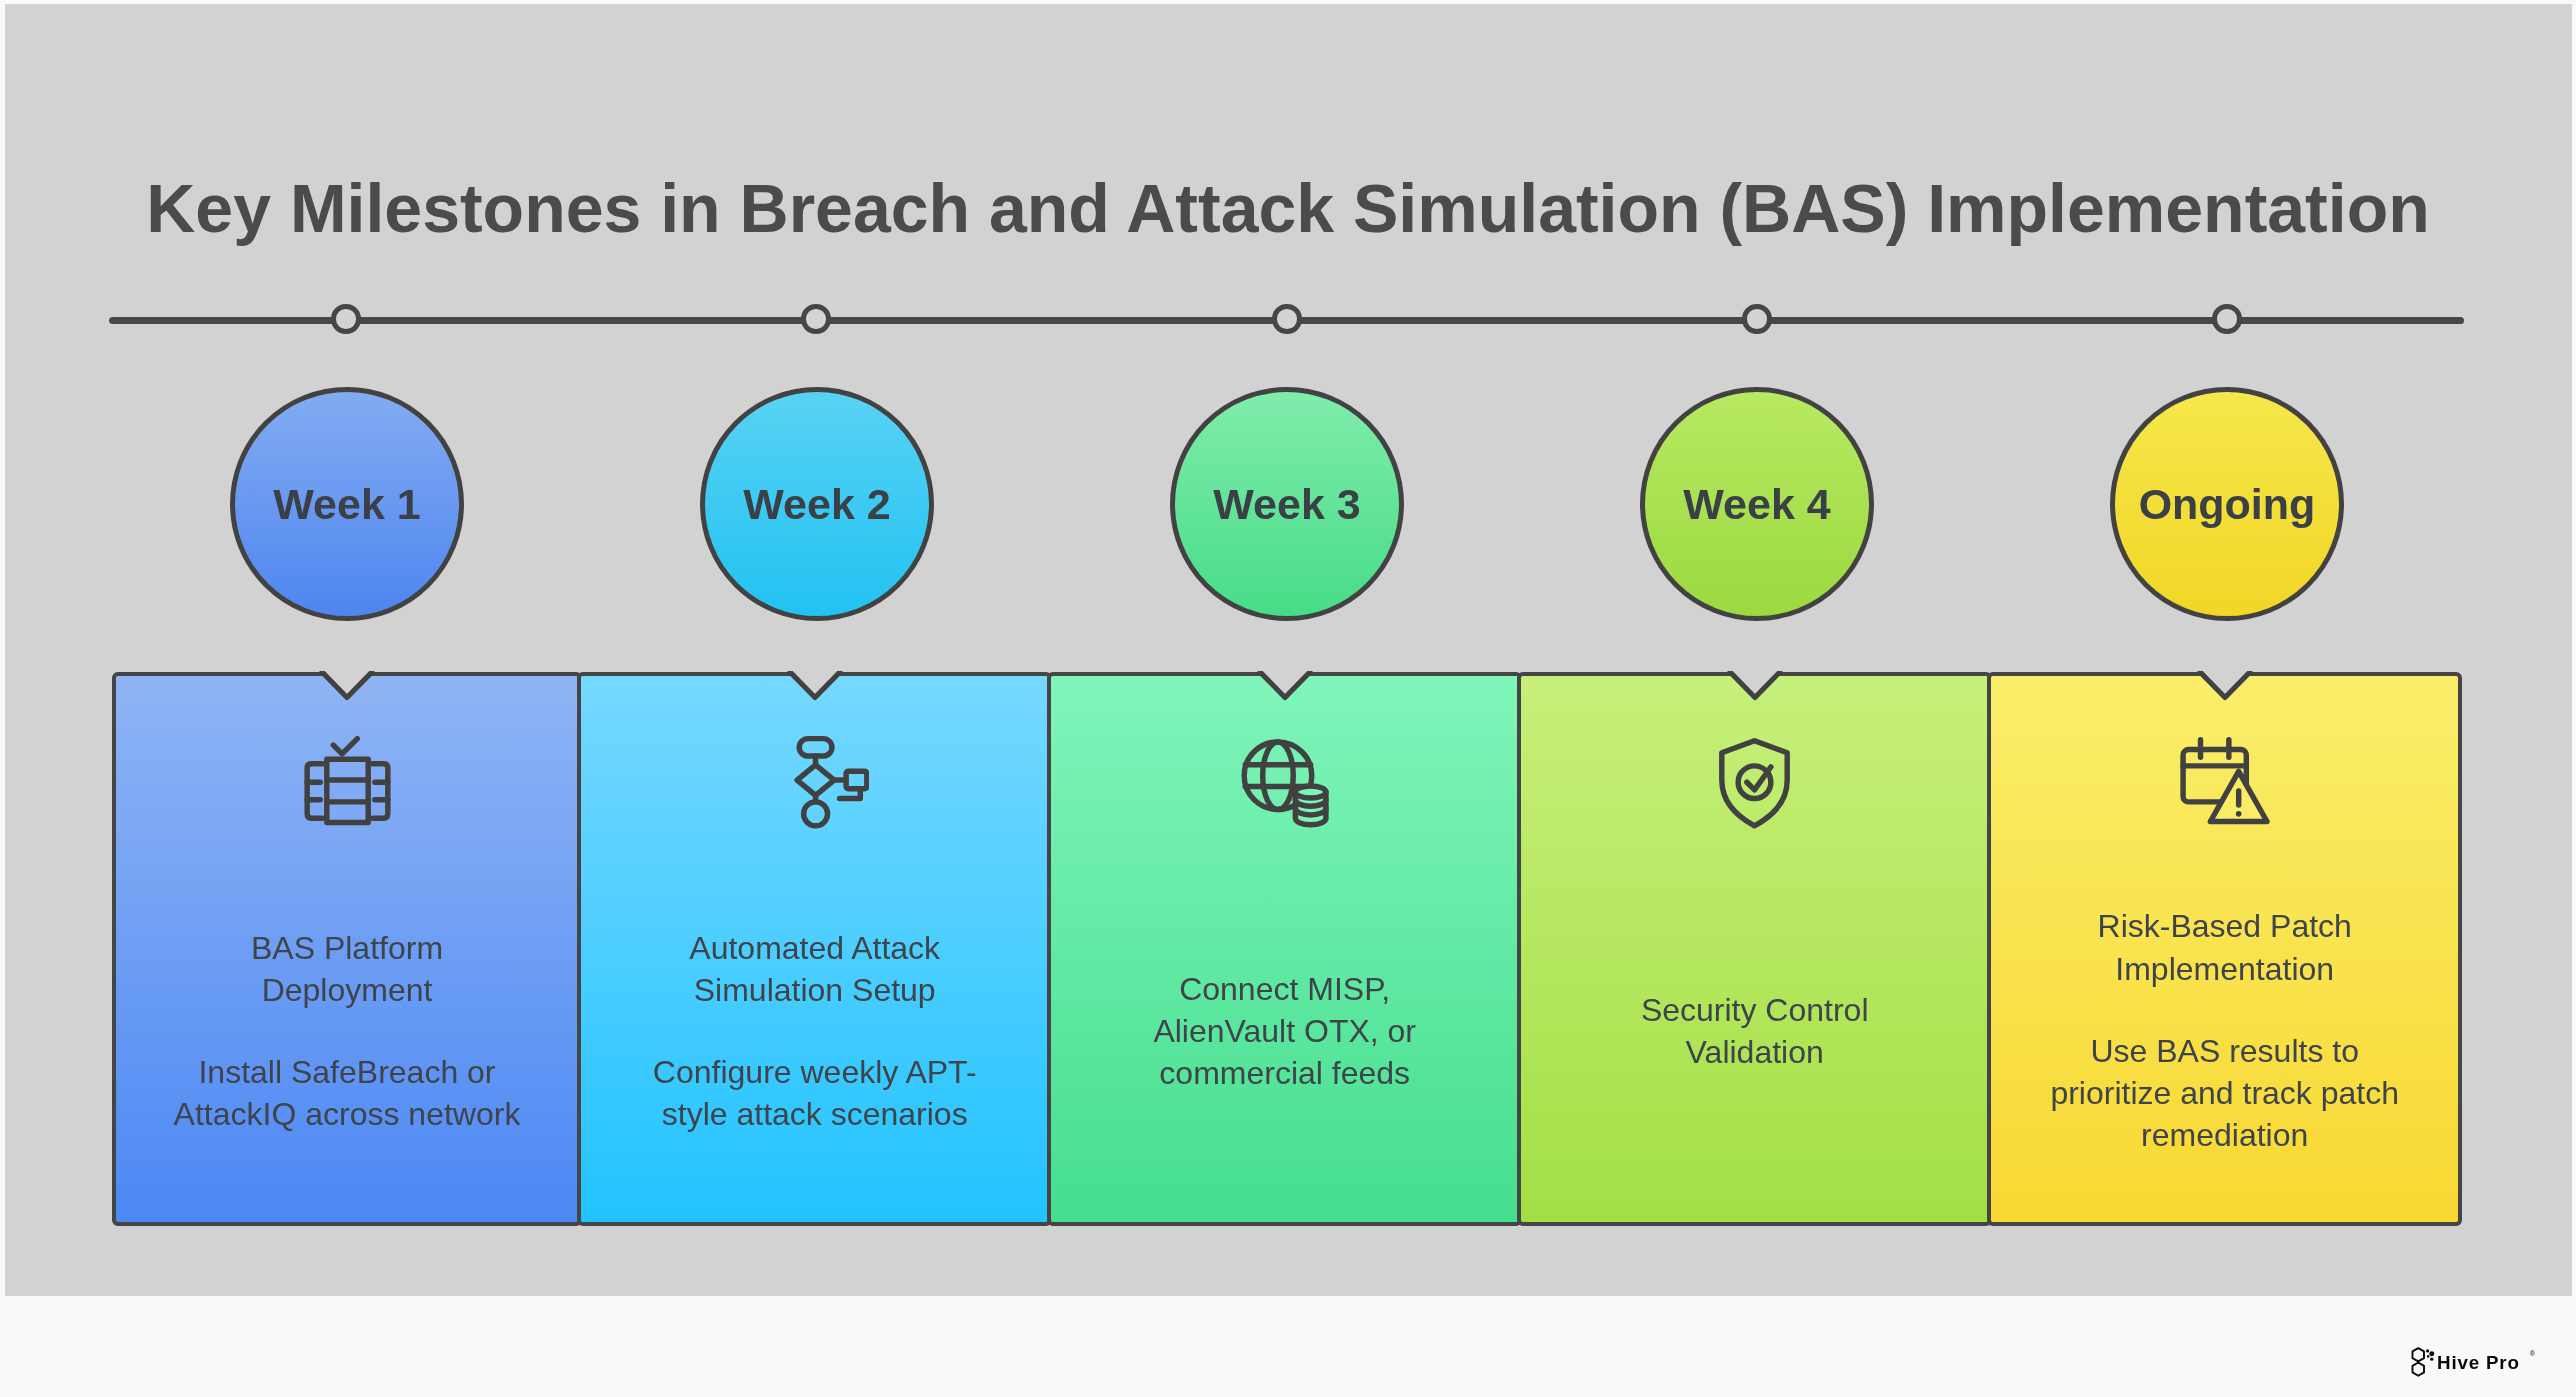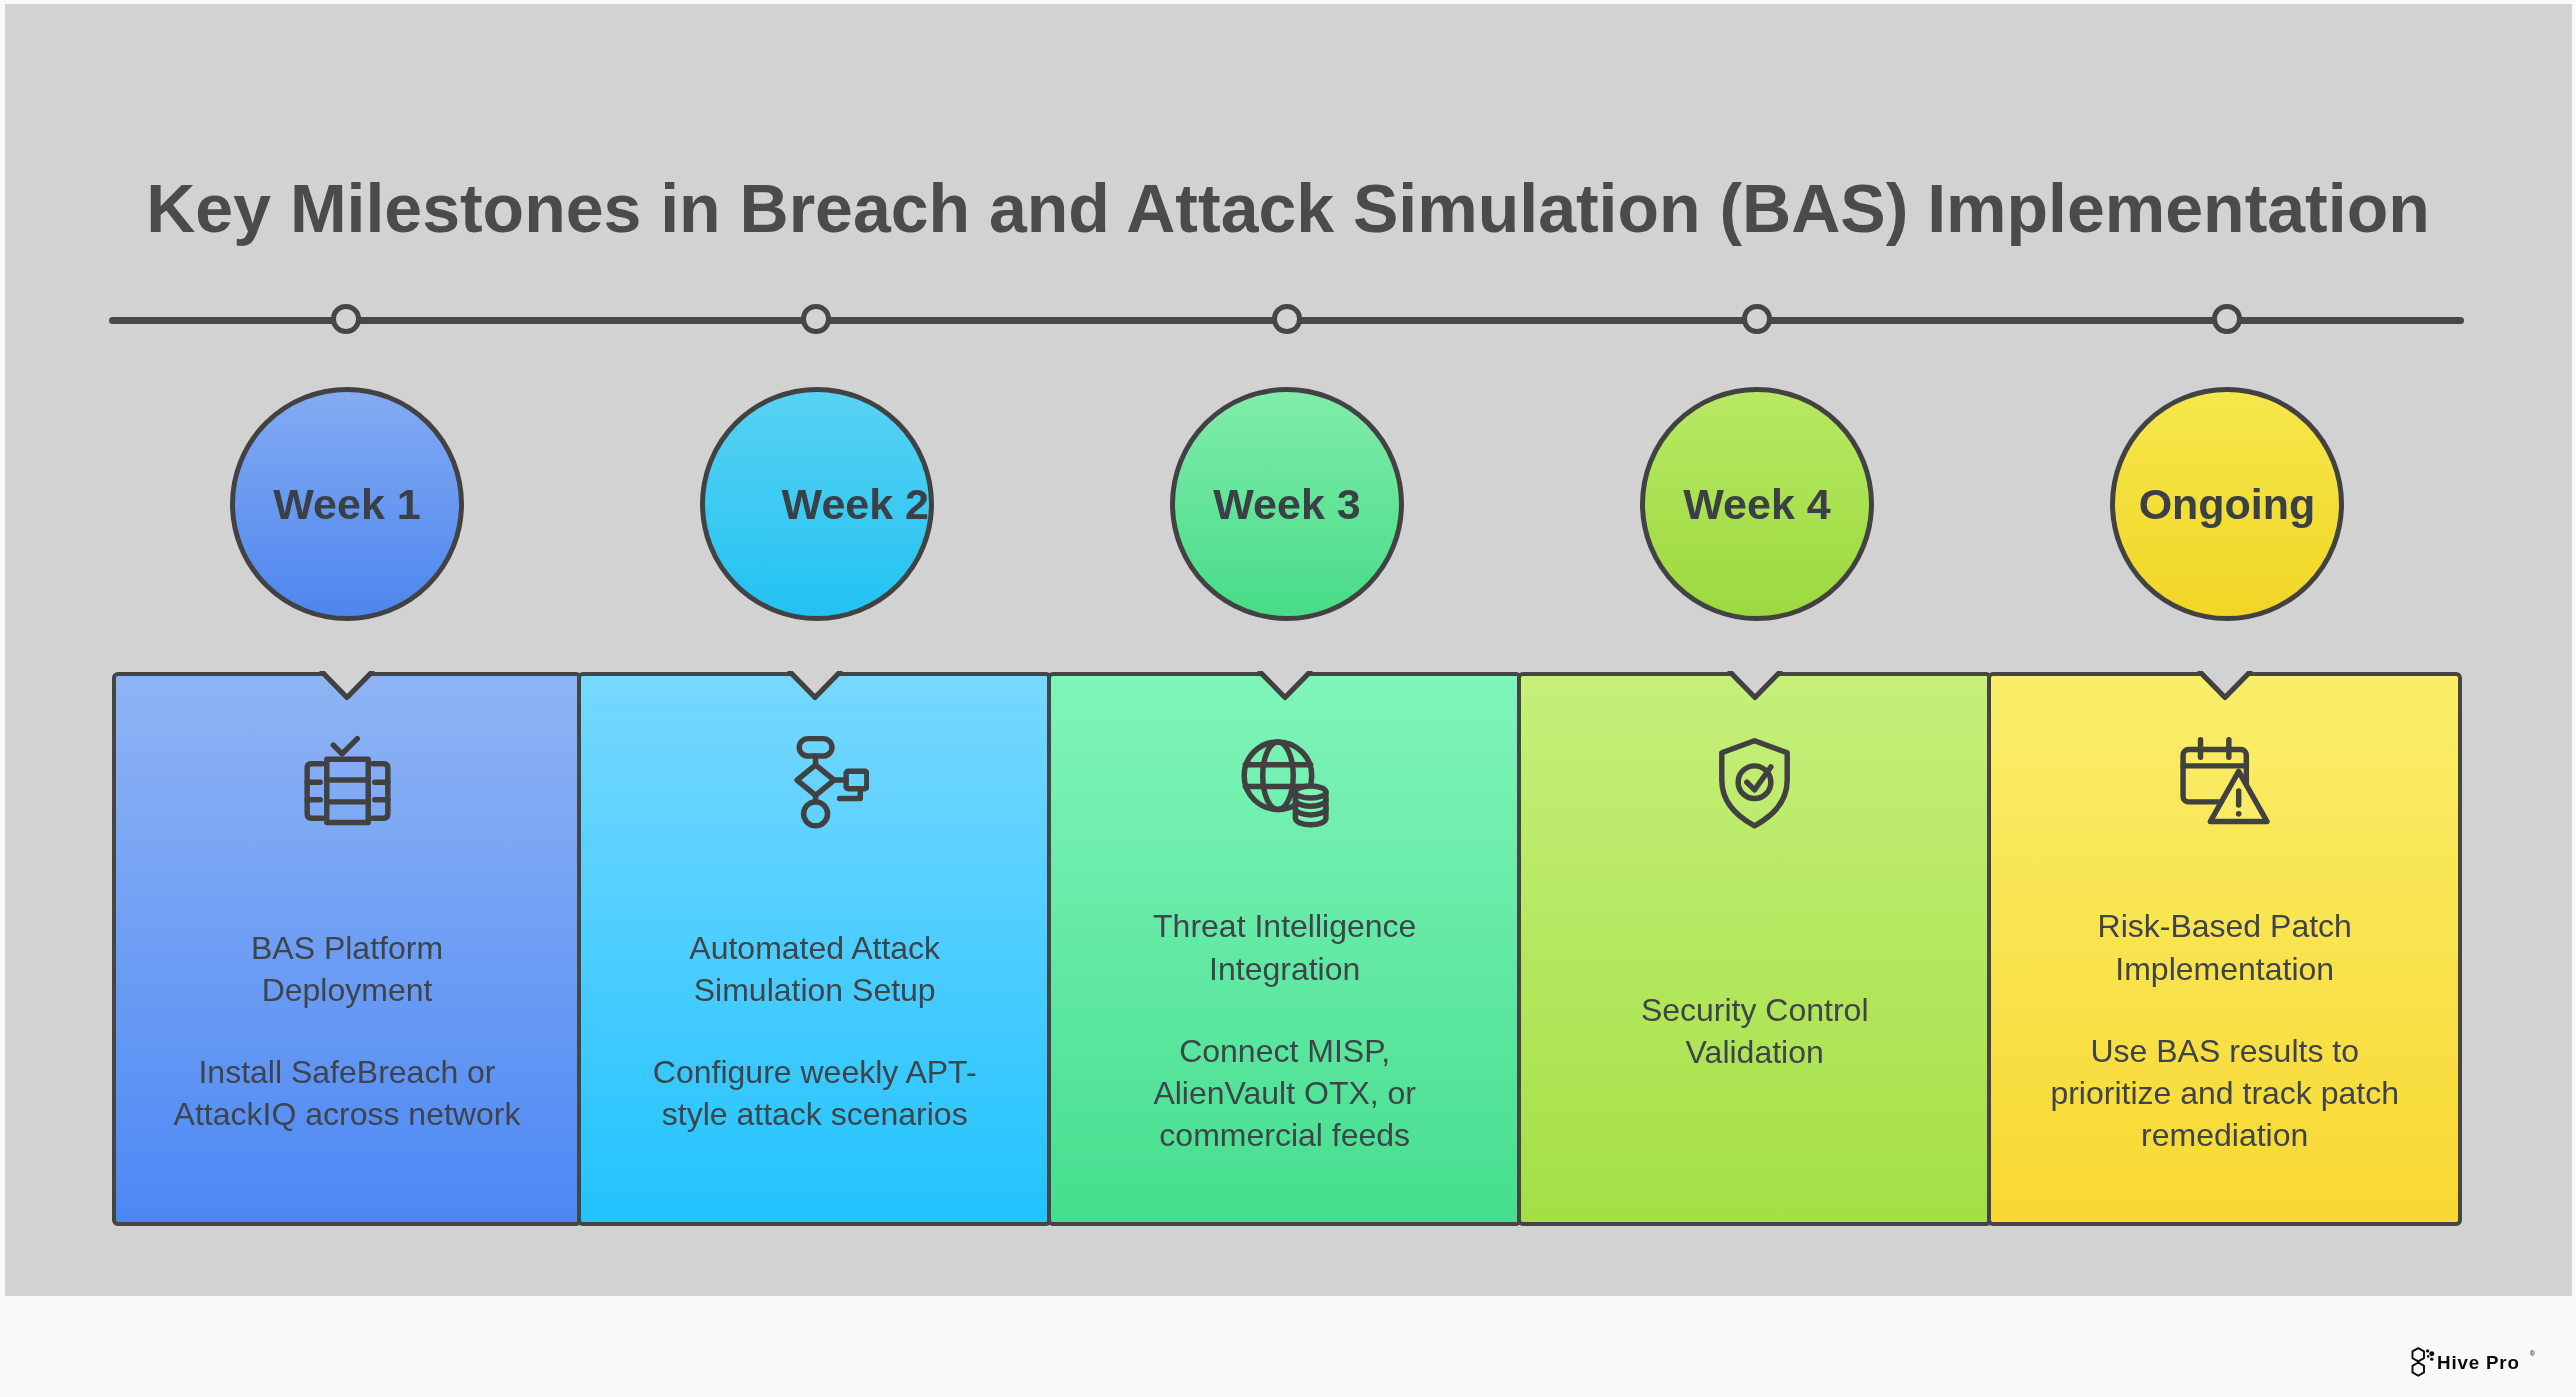--- a/index.html
+++ b/index.html
@@ -97,21 +97,21 @@
         <line x1="87" y1="63" x2="75" y2="63"></line>
       </svg>
       <div class="card-text">
         <p class="card-title">BAS Platform Deployment</p>
         <p class="card-desc">Install SafeBreach or AttackIQ across network</p>
       </div>
     </div>
   </div>
 
   <div class="column col-1">
-    <div class="circle" style="background: linear-gradient(rgb(88, 210, 243), rgb(34, 194, 242)); justify-content: flex-end;">
+    <div class="circle" style="background: linear-gradient(rgb(88, 210, 243), rgb(34, 194, 242));">
       <span class="circle-label">Week 2</span>
     </div>
     <div class="card" style="background: linear-gradient(rgb(118, 216, 255), rgb(34, 195, 255));">
       <svg class="notch" viewBox="0 0 96 52">
         <path d="M3,0 L48,46 L93,0" fill="#D2D2D2" stroke="#414141" stroke-width="9" stroke-linecap="round" stroke-linejoin="round"></path>
       </svg>
       <svg class="card-icon icon-svg" viewBox="0 0 100 100">
         <rect x="36" y="7" width="30" height="16" rx="8"></rect>
         <line x1="51" y1="23" x2="51" y2="31"></line>
         <polygon points="51,31 68,45 51,59 34,45"></polygon>
@@ -140,21 +140,20 @@
         <circle cx="44" cy="41" r="31"></circle>
         <ellipse cx="44" cy="41" rx="14" ry="31"></ellipse>
         <line x1="14" y1="31" x2="74" y2="31"></line>
         <line x1="14" y1="51" x2="72" y2="51"></line>
         <path d="M60,56 V80 C60,83.5 66.5,86 74,86 C81.5,86 88,83.5 88,80 V56" fill="#7FF3B6"></path>
         <path d="M60,63 C60,66.5 66.5,69 74,69 C81.5,69 88,66.5 88,63"></path>
         <path d="M60,71 C60,74.5 66.5,77 74,77 C81.5,77 88,74.5 88,71"></path>
         <ellipse cx="74" cy="56" rx="14" ry="5.5" fill="#7FF3B6"></ellipse>
       </svg>
       <div class="card-text">
-        <p class="card-title">Threat Intelligence Integration</p>
         <p class="card-desc">Connect MISP, AlienVault OTX, or commercial feeds</p>
       </div>
     </div>
   </div>
 
   <div class="column col-3">
     <div class="circle" style="background: linear-gradient(rgb(183, 233, 98), rgb(156, 217, 63));">
       <span class="circle-label">Week 4</span>
     </div>
     <div class="card" style="background: linear-gradient(rgb(198, 240, 122), rgb(163, 223, 69));">

